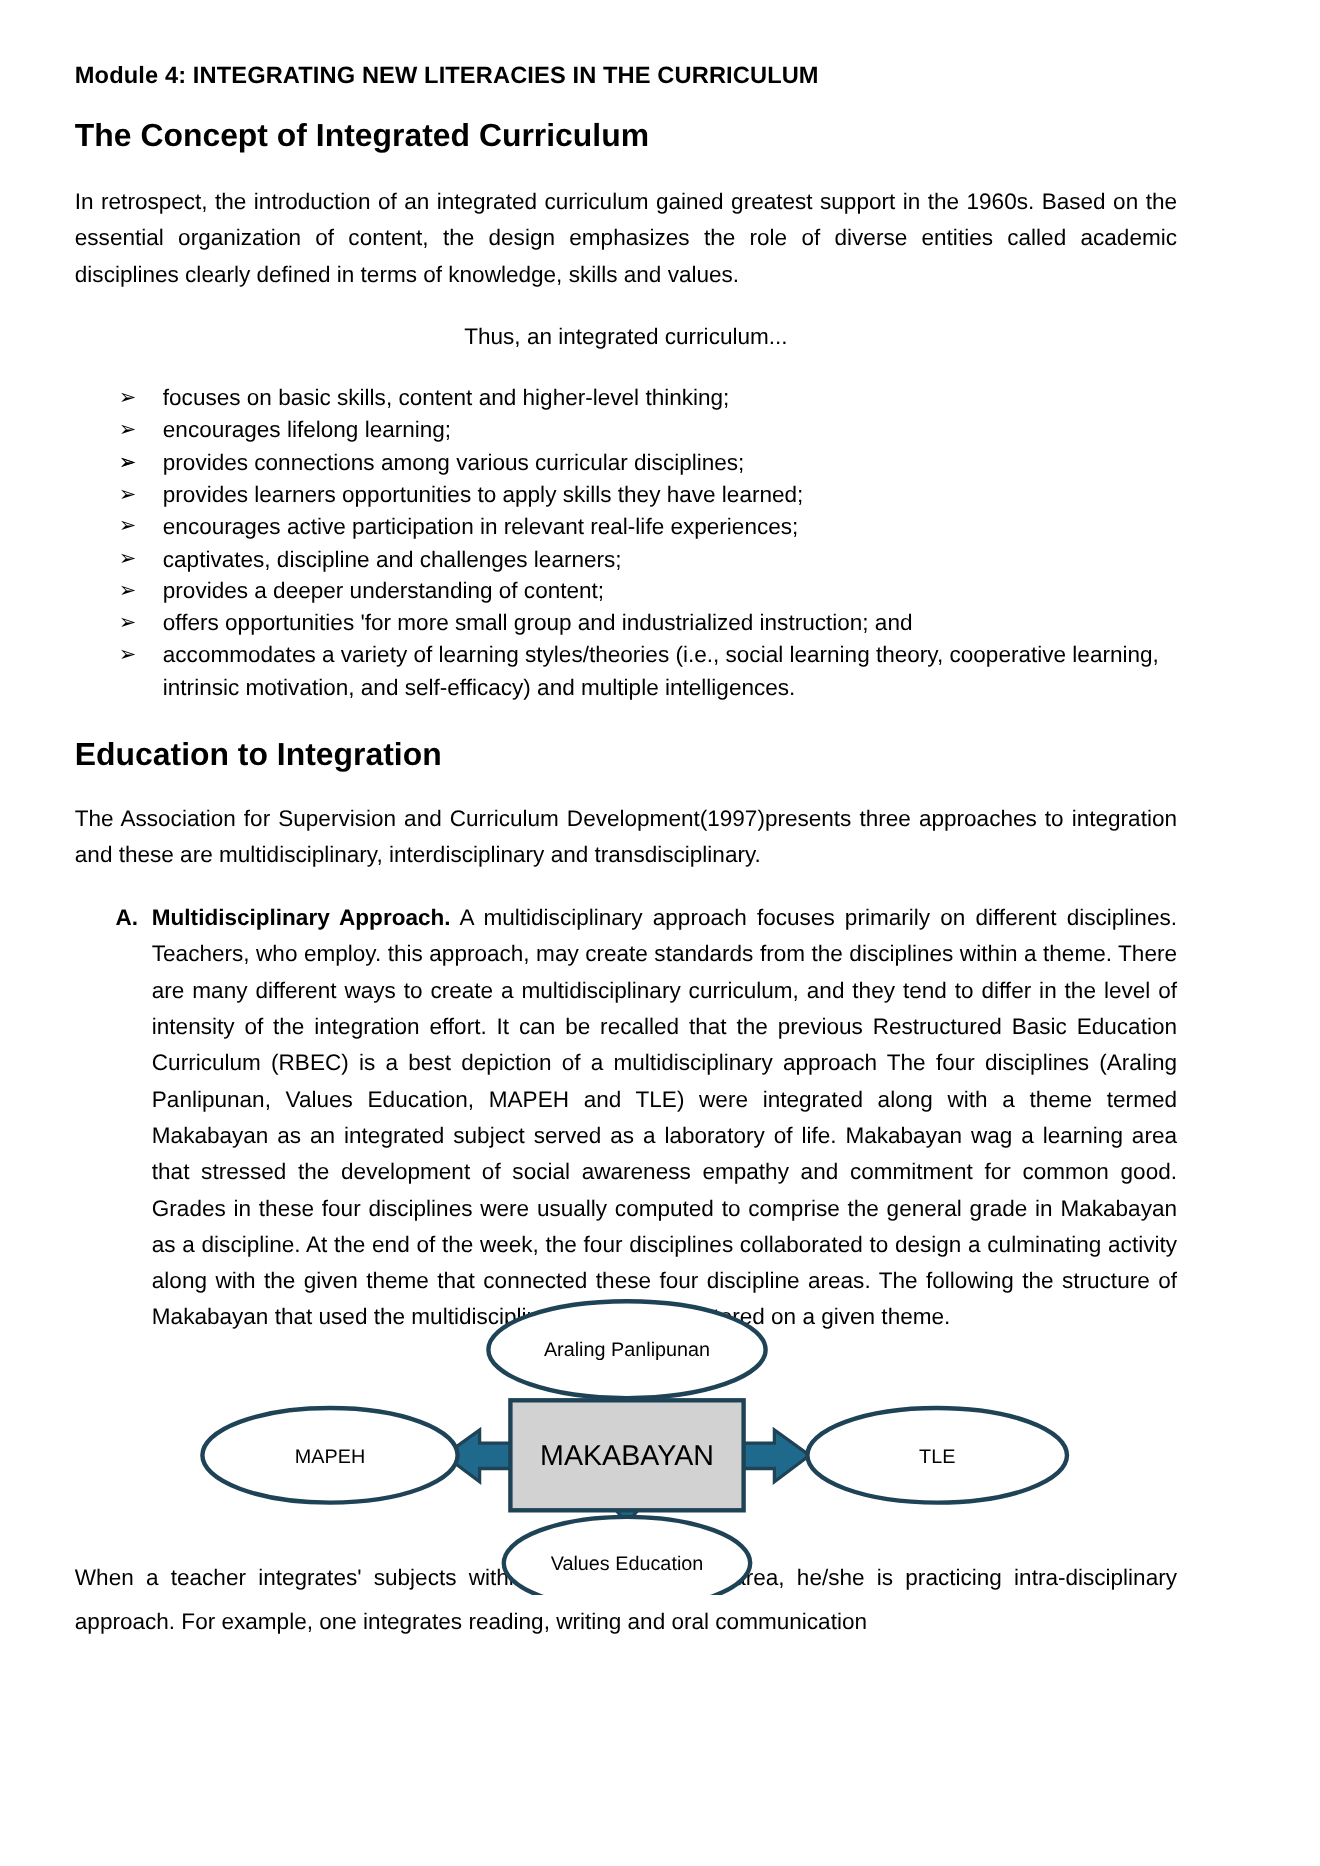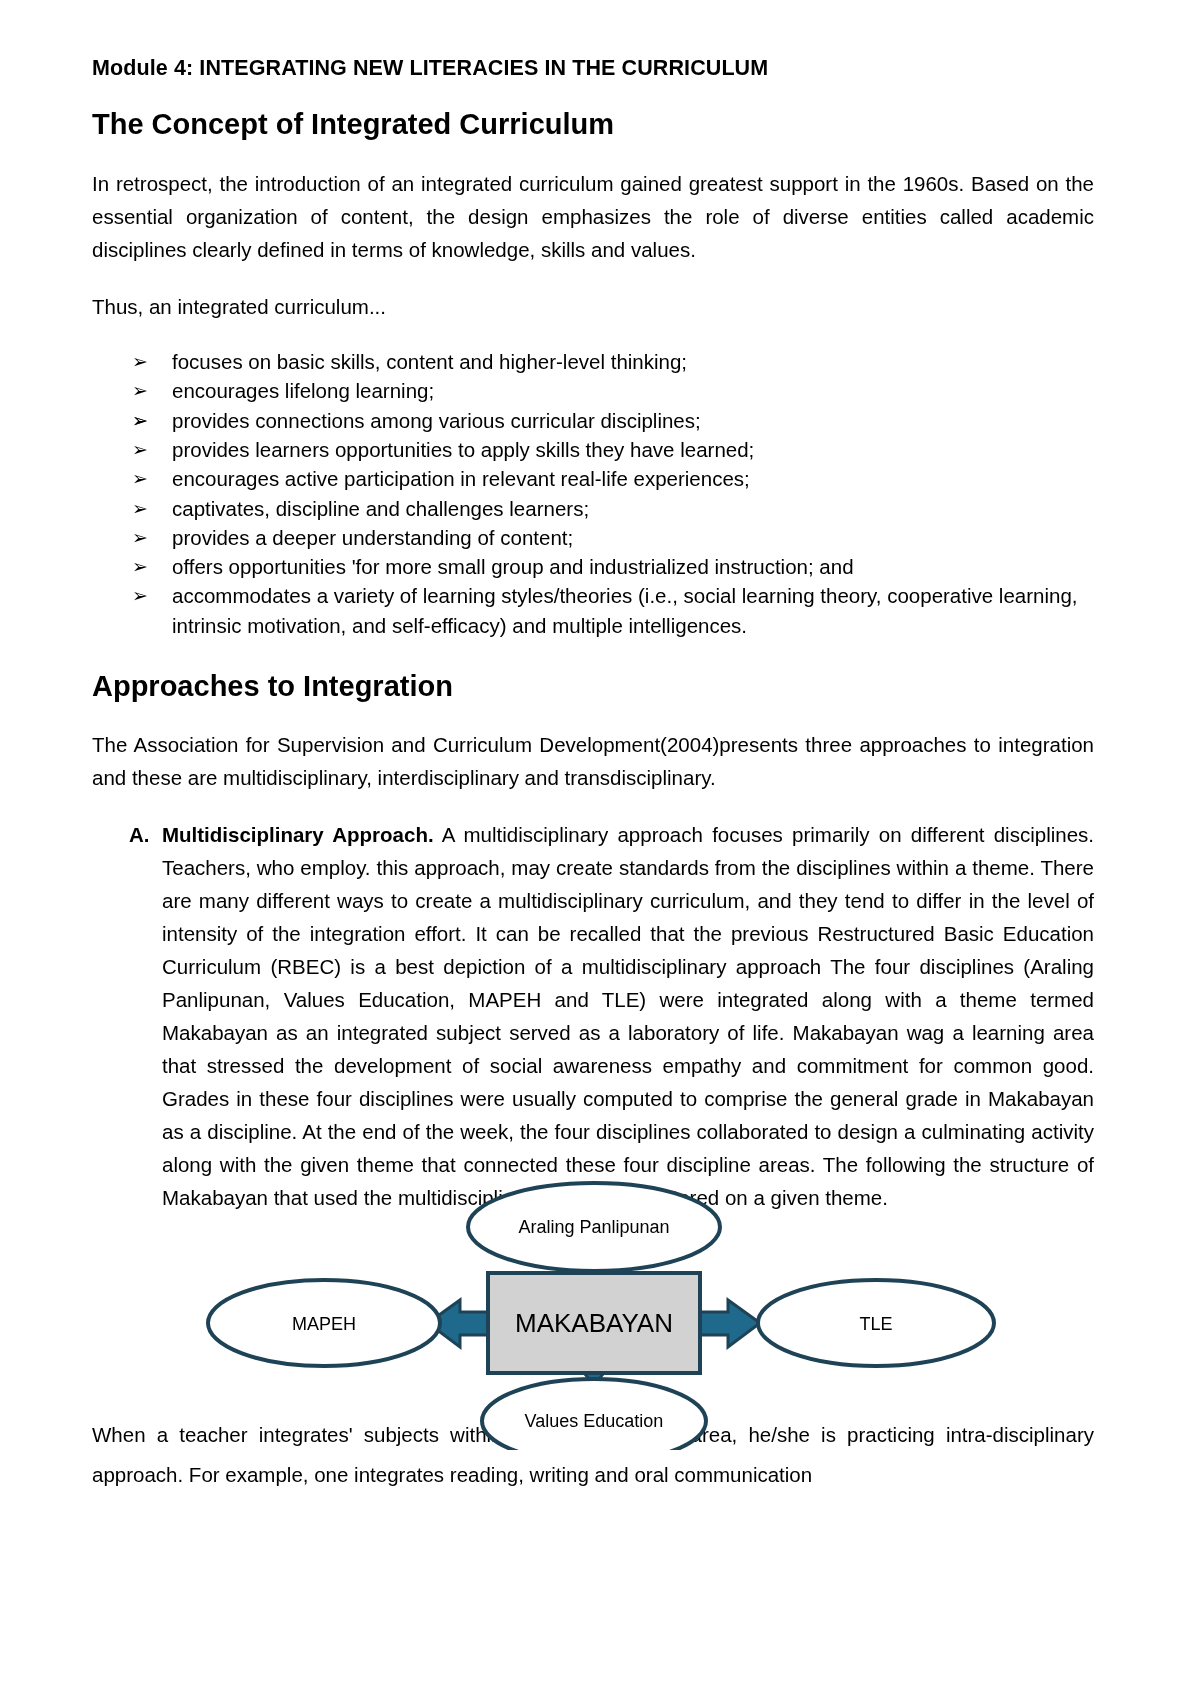--- a/index.html
+++ b/index.html
@@ -15,21 +15,20 @@
     font-family: "Liberation Sans", "DejaVu Sans", sans-serif;
     color: #000000;
     overflow: hidden;
   }
   .page {
     position: relative;
     width: 1152px;
     height: 1696px;
     padding: 0;
     box-sizing: border-box;
-    margin-left: 24px;
   }
   .content {
     position: absolute;
     left: 68px;
     top: 56px;
     width: 1002px;
   }
 
   
   h1.module-title {
@@ -52,21 +51,21 @@
   }
 
   
   p.body-text {
     font-size: 20.5px;
     line-height: 33px;
     margin: 0 0 24px 0;
     text-align: justify;
     text-justify: inter-word;
   }
-  p.body-text.left { text-align: left; }
+  p.body-text.left { text-align: center; }
 
   
   ul.arrow-list {
     list-style: none;
     margin: 0 0 10px 0;
     padding: 0 0 0 40px;
   }
   ul.arrow-list > li {
     position: relative;
     font-size: 20.5px;
@@ -147,23 +146,23 @@
       <li><span class="bullet-glyph">➢</span></li>
       <li><span class="bullet-glyph">➢</span><span>provides connections among various curricular disciplines;</span></li>
       <li><span class="bullet-glyph">➢</span><span>provides learners opportunities to apply skills they have learned;</span></li>
       <li><span class="bullet-glyph">➢</span><span>encourages active participation in relevant real-life experiences;</span></li>
       <li><span class="bullet-glyph">➢</span><span>captivates, discipline and challenges learners;</span></li>
       <li><span class="bullet-glyph">➢</span><span>provides a deeper understanding of content;</span></li>
       <li><span class="bullet-glyph">➢</span><span>offers opportunities 'for more small group and industrialized instruction; and</span></li>
       <li><span class="bullet-glyph">➢</span><span>accommodates a variety of learning styles/theories (i.e., social learning theory, cooperative learning, intrinsic motivation, and self-efficacy) and multiple intelligences.</span></li>
     </ul>
 
-    <h2 class="section-heading approaches">Approaches to Integration</h2>
-
-    <p class="body-text">The Association for Supervision and Curriculum Development(2004)presents three approaches to integration and these are multidisciplinary, interdisciplinary and transdisciplinary.</p>
+    <h2 class="section-heading approaches">Education to Integration</h2>
+
+    <p class="body-text">The Association for Supervision and Curriculum Development(1997)presents three approaches to integration and these are multidisciplinary, interdisciplinary and transdisciplinary.</p>
 
     <ol class="alpha-list">
       <li>
         <span class="marker">A.</span><span class="run-in-bold">Multidisciplinary Approach.</span><span> A multidisciplinary approach focuses primarily on different disciplines. Teachers, who employ. this approach, may create standards from the disciplines within a theme. There are many different ways to create a multidisciplinary curriculum, and they tend to differ in the level of intensity of the integration effort. It can be recalled that the previous Restructured Basic Education Curriculum (RBEC) is a best depiction of a multidisciplinary approach The four disciplines (Araling Panlipunan, Values Education, MAPEH and TLE) were integrated along with a theme termed Makabayan as an integrated subject served as a laboratory of life. Makabayan wag a learning area that stressed the development of social awareness empathy and commitment for common good. Grades in these four disciplines were usually computed to comprise the general grade in Makabayan as a discipline. At the end of the week, the four disciplines collaborated to design a culminating activity along with the given theme that connected these four discipline areas. The following the structure of Makabayan that used the multidisciplinary approach centered on a given theme.</span>
       </li>
     </ol>
 
   </div>
 
   <div class="tail-text">When a teacher integrates' subjects within the same subject area, he/she is practicing intra-disciplinary approach. For example, one integrates reading, writing and oral communication</div>

